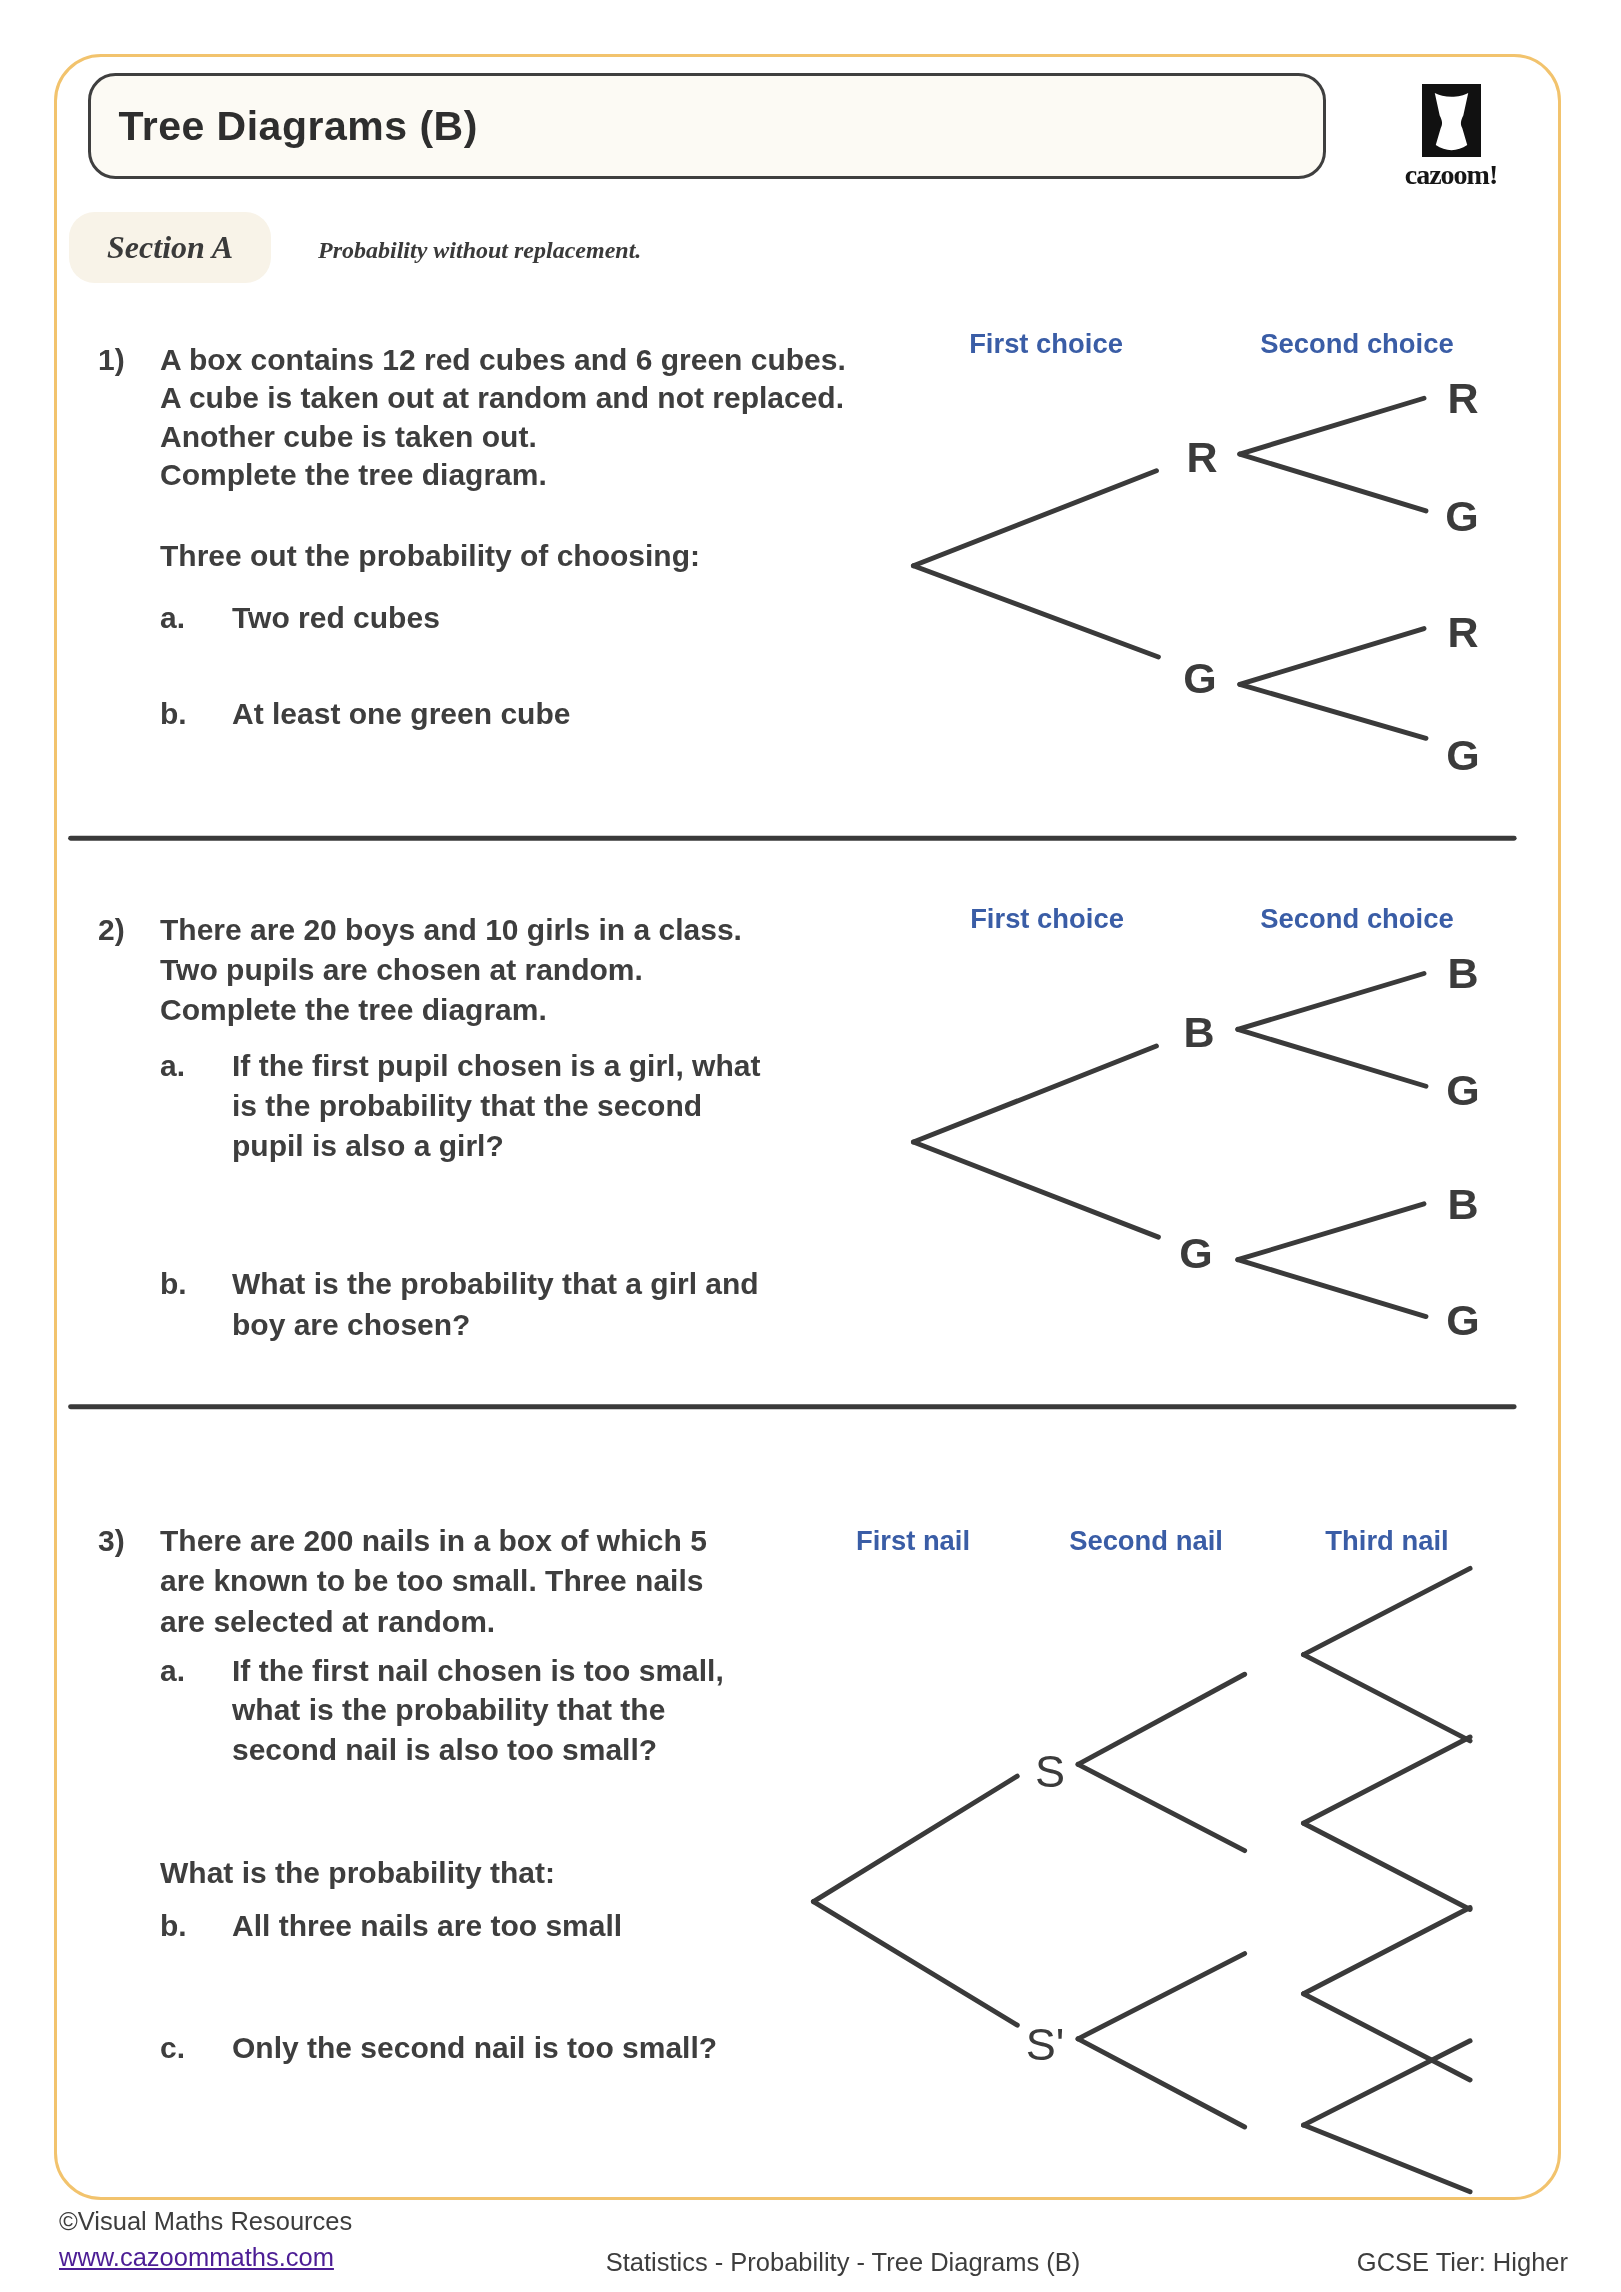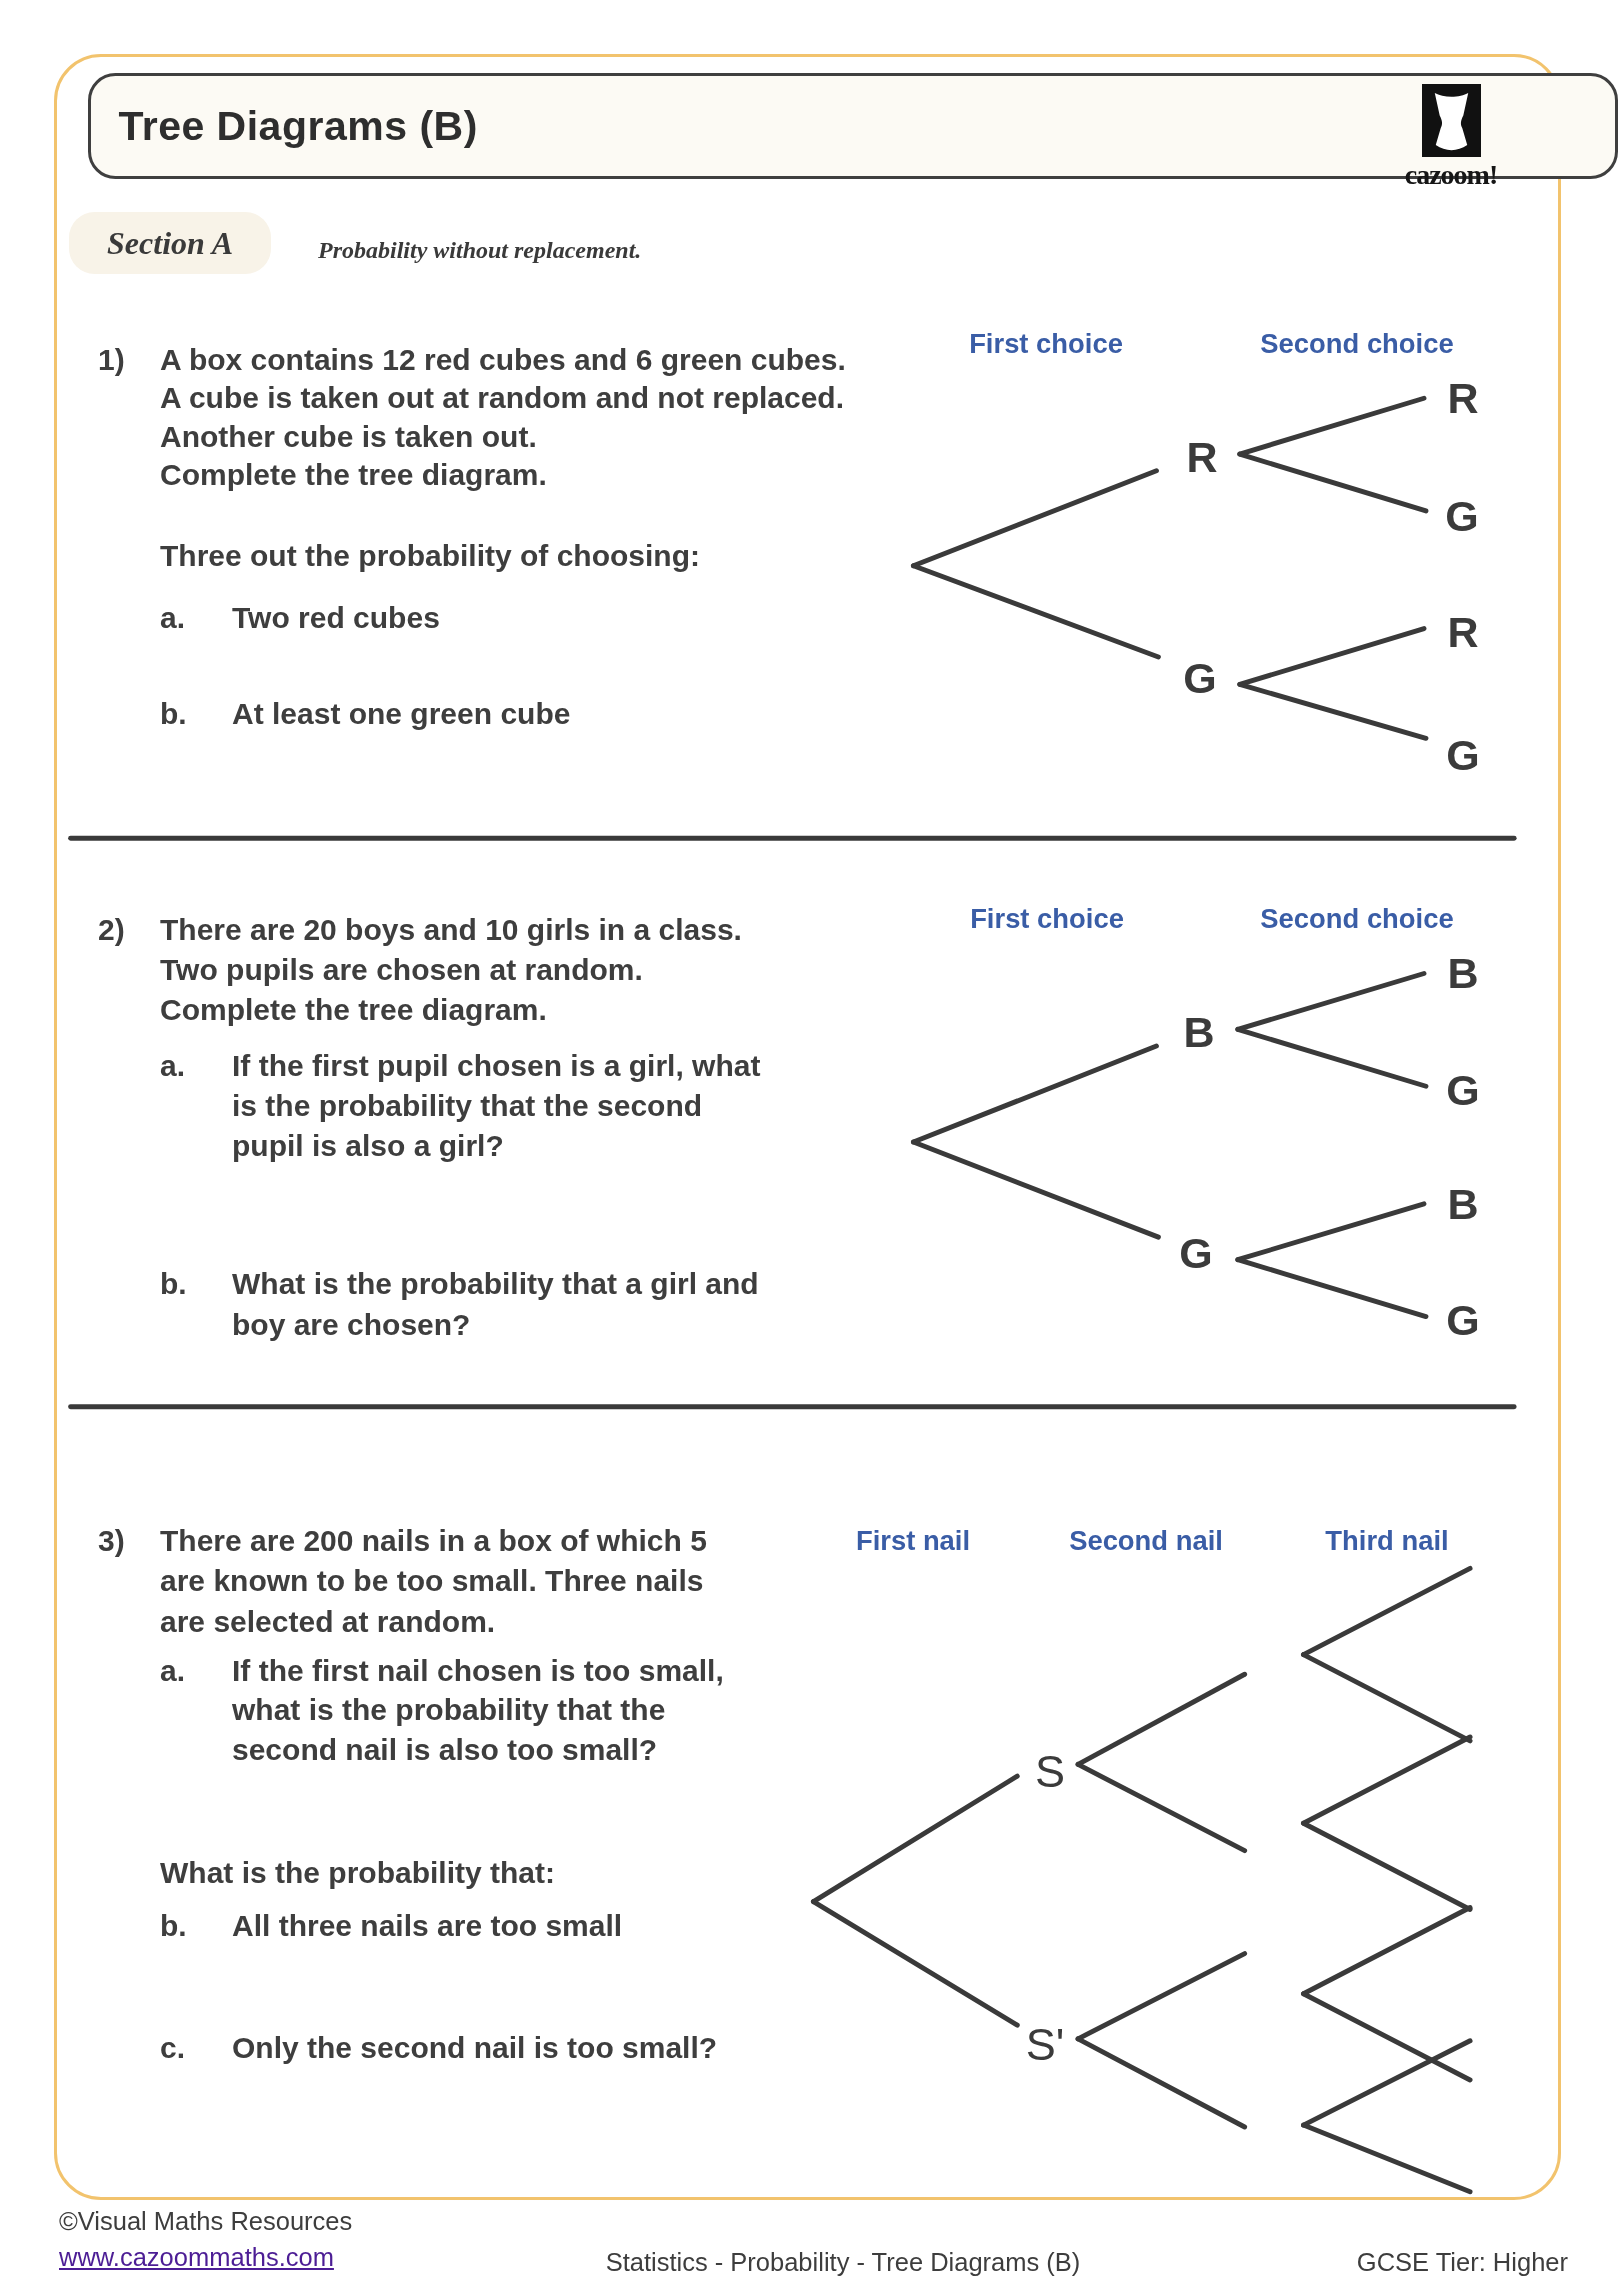--- a/index.html
+++ b/index.html
@@ -2,32 +2,32 @@
 <html><head>
 <meta charset="utf-8">
 <style>
   html,body{margin:0;padding:0;background:#ffffff;}
   .page{position:relative;width:1621px;height:2293px;background:#ffffff;
         font-family:"Liberation Sans",sans-serif;overflow:hidden;}
 
   .yellow-frame{position:absolute;left:54px;top:54px;width:1501px;height:2140px;
         border:3.9px solid #f2c36d;border-radius:47px;background:transparent;}
 
-  .header-box{position:absolute;left:88px;top:73px;width:1530px;height:106px;
+  .header-box{position:absolute;left:88px;top:73px;width:1238px;height:106px;
         border:3.9px solid #3f3f3f;border-radius:27.4px;background:#fcfaf4;box-sizing:border-box;}
   .page-title{position:absolute;left:27.4px;top:0;height:100%;display:flex;align-items:center;
         font-size:41px;font-weight:bold;color:#2e2e2e;letter-spacing:0.5px;white-space:nowrap;}
 
   .logo{position:absolute;left:1396px;top:84px;width:110px;text-align:center;}
   .logo-square{position:relative;margin:0 auto;width:59px;height:73px;background:#111111;}
   .logo-square svg{position:absolute;left:0;top:0;}
   .logo-brand{margin-top:2px;font-family:"Liberation Serif",serif;font-weight:bold;
         font-size:28px;color:#161616;letter-spacing:-1px;}
 
-  .section-chip{position:absolute;left:69px;top:212px;width:202px;height:62px;background:#f8f3e8;
+  .section-chip{position:absolute;left:69px;top:212px;width:202px;height:71px;background:#f8f3e8;
         border-radius:25.5px;display:flex;align-items:center;justify-content:center;
         font-family:"Liberation Serif",serif;font-style:italic;font-weight:bold;
         font-size:32px;color:#3a3a3a;}
   .section-subtitle{position:absolute;left:318px;top:237px;
         font-family:"Liberation Serif",serif;font-style:italic;font-weight:bold;
         font-size:24px;color:#3a3a3a;white-space:nowrap;}
 
   .qnum,.qline,.plabel,.pline{position:absolute;font-size:30px;font-weight:bold;
         color:#3e3e3e;white-space:nowrap;}
 

